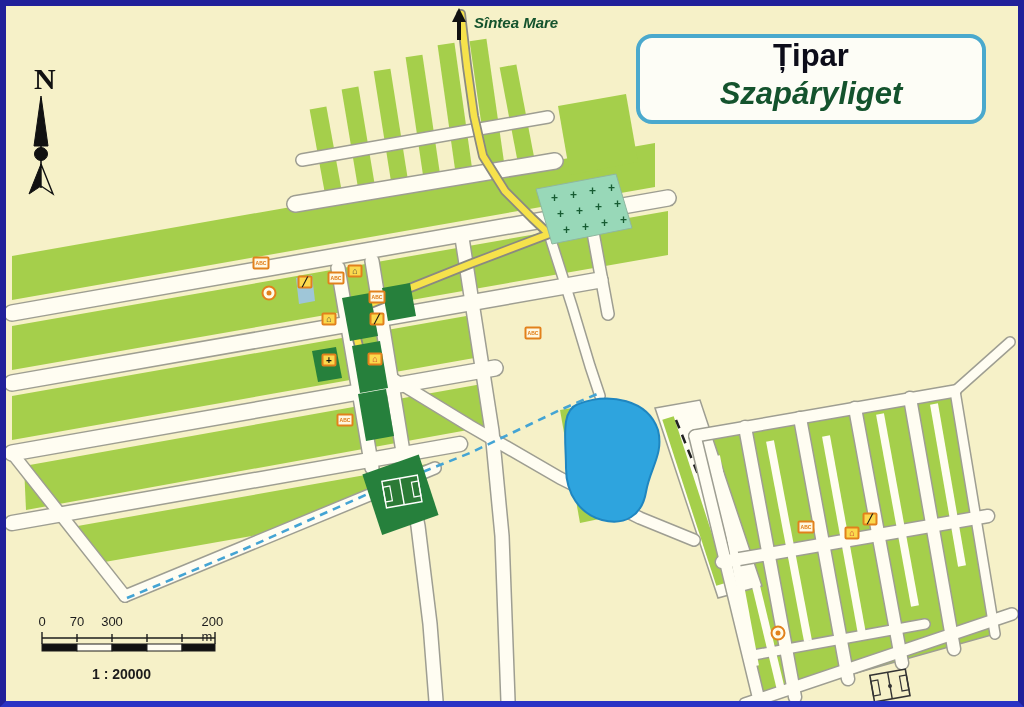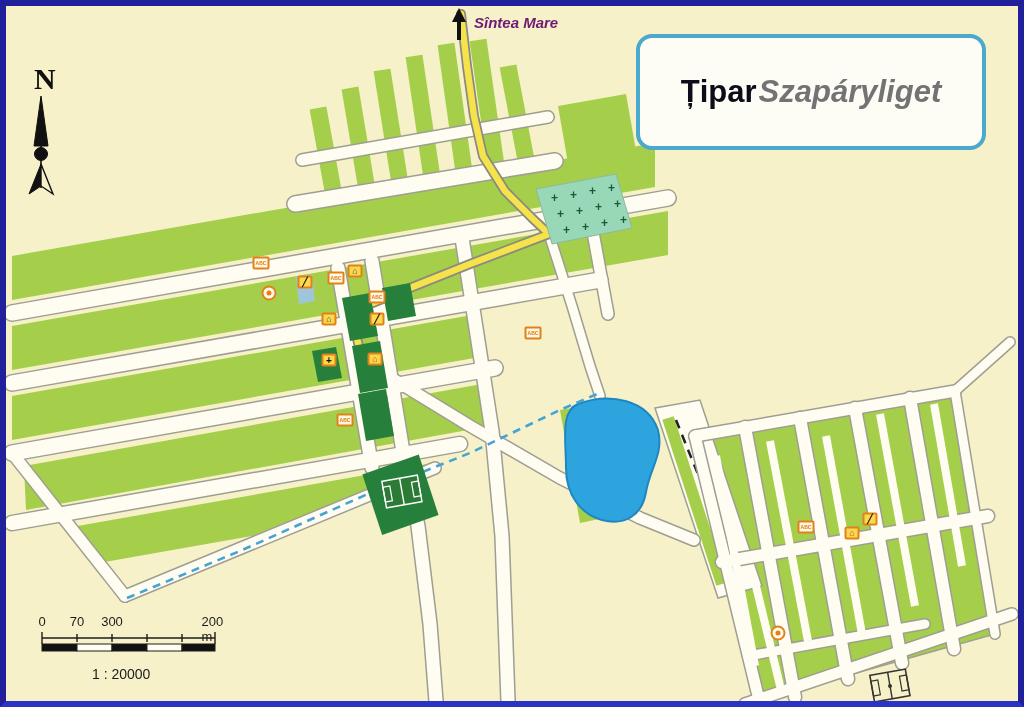--- a/index.html
+++ b/index.html
@@ -18,35 +18,35 @@
     font-size:8px;font-weight:bold;color:#222;line-height:1;
   }
   .poi.shop-abc{background:#fff8e2;color:#e07a12;font-size:5px;letter-spacing:0;width:17px;}
   .poi.pen{color:#111;font-size:9px;}
   .poi.post-circle{border-radius:50%;background:#fffbe8;width:15px;height:15px;}
   .poi.post-circle .dot{width:5px;height:5px;border-radius:50%;background:#e2811c;}
   .poi.building{color:#333;font-size:9px;}
   .poi.building-red{color:#c0272d;font-size:9px;}
   .poi.church{color:#111;font-size:10px;font-weight:bold;}
   .title-card{
-    position:absolute;left:630px;top:28px;width:350px;height:116px;
+    position:absolute;left:630px;top:28px;width:350px;height:90px;
     background:#fdfdf6;border:4px solid #4aa9cd;border-radius:16px;
-    box-sizing:border-box;display:flex;flex-direction:row;
-    align-items:center;justify-content:center;gap:2px;
+    box-sizing:border-box;display:flex;flex-direction:column;
+    align-items:center;gap:2px;
   }
   .title-card .l1{font-size:31px;font-weight:bold;color:#0d0d1a;}
-  .title-card .l2{font-size:31px;font-weight:bold;font-style:italic;color:#737373;}
+  .title-card .l2{font-size:31px;font-weight:bold;font-style:italic;color:#14532d;}
   .dest-label{
     position:absolute;left:468px;top:8px;font-size:15px;font-style:italic;
-    font-weight:bold;color:#701a75;
+    font-weight:bold;color:#14532d;
   }
   .scale-wrap{position:absolute;left:36px;top:608px;width:200px;height:70px;}
   .scale-labels{position:relative;height:16px;font-size:13px;color:#1c1c1c;}
   .scale-labels span{position:absolute;transform:translateX(-50%);}
-  .scale-ratio{position:absolute;left:50px;top:52px;font-size:14px;color:#1c1c1c;}
+  .scale-ratio{position:absolute;left:50px;top:52px;font-size:14px;color:#1c1c1c;font-weight:bold;}
   .north-n{position:absolute;left:28px;top:56px;font-family:"Liberation Serif",serif;
     font-weight:bold;font-size:30px;color:#111;}
 </style>
 </head>
 <body>
 
 <div class="frame">
 
 <svg width="1012" height="695" viewBox="0 0 1012 695">
 

